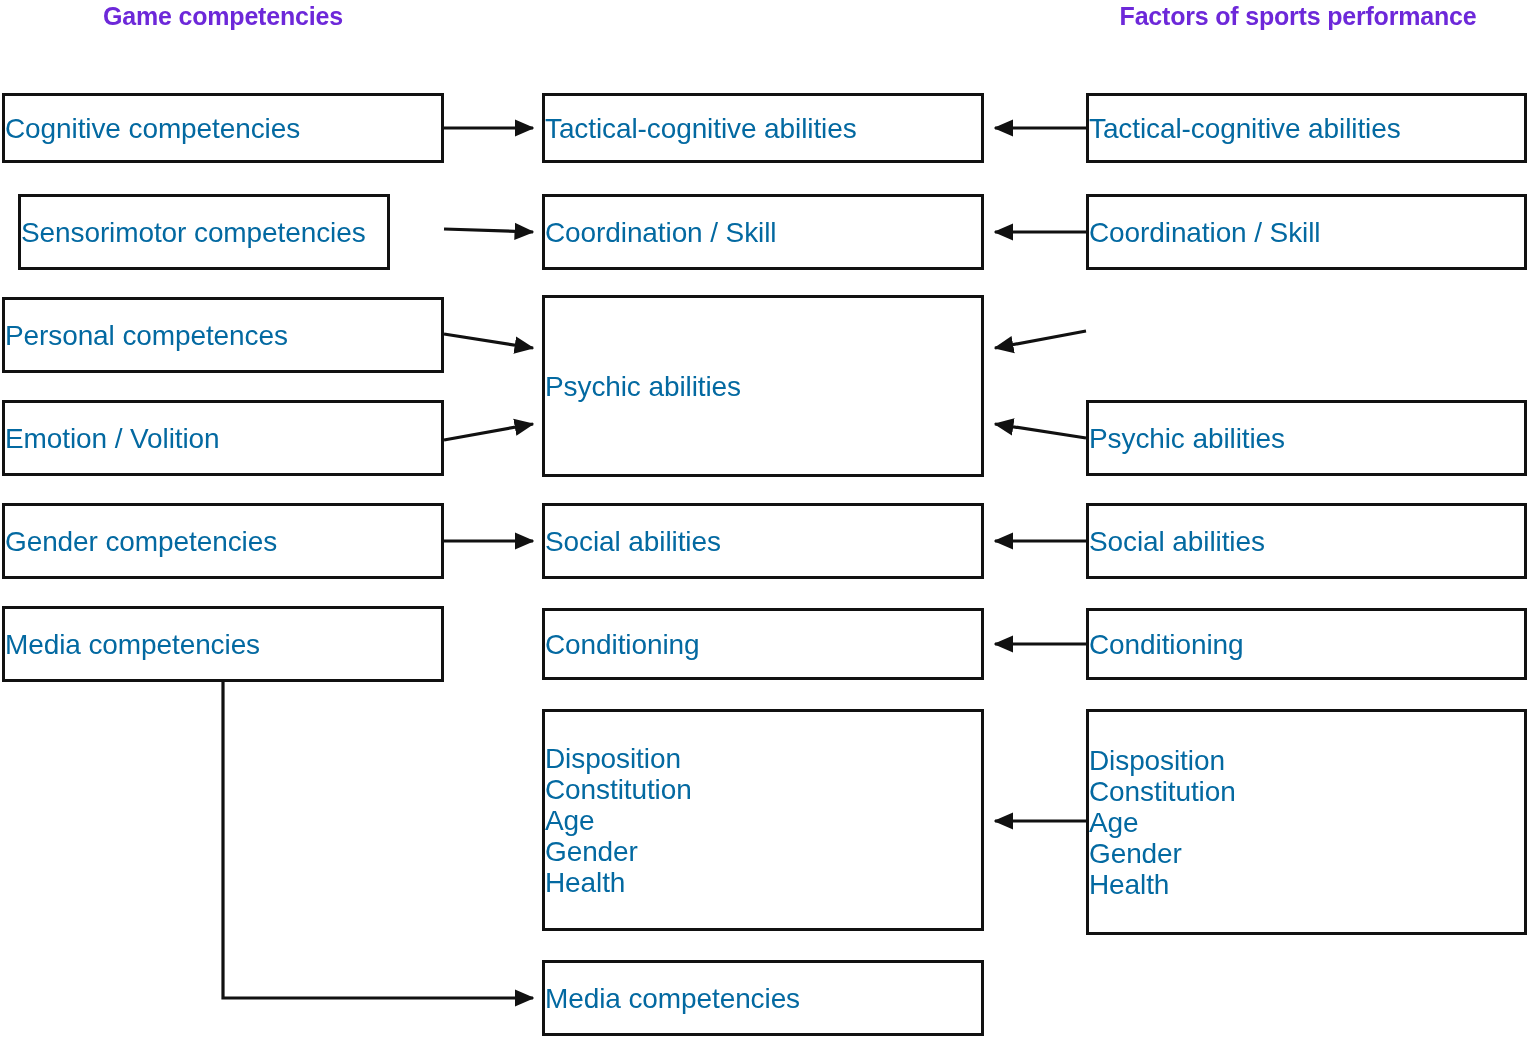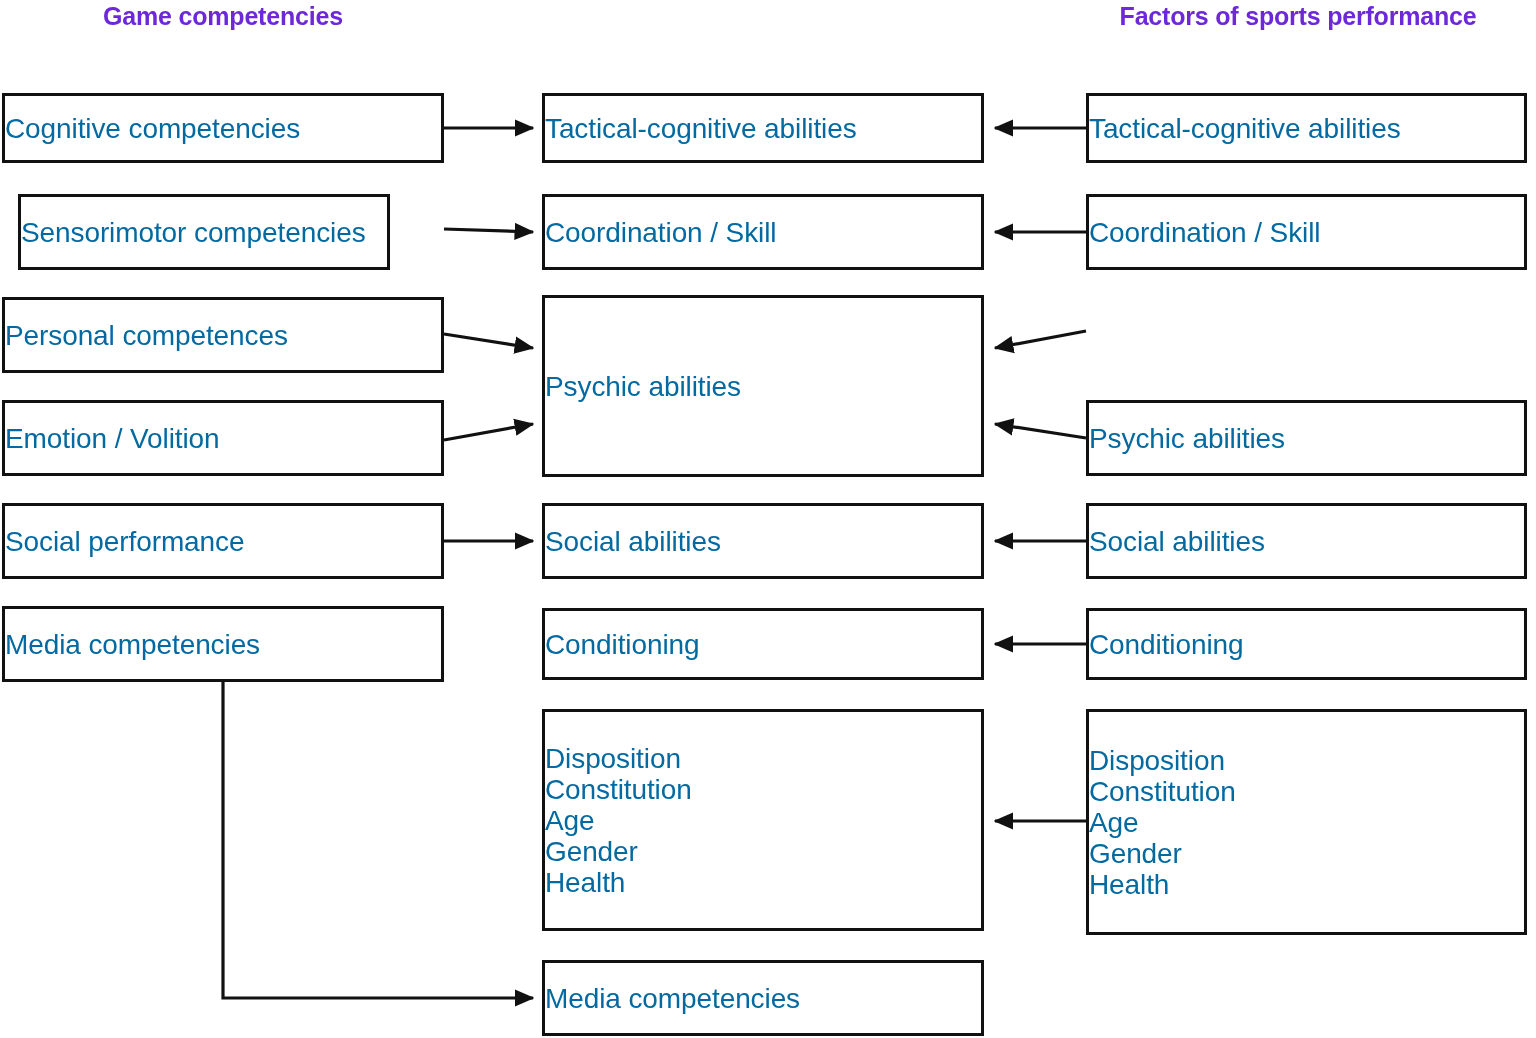--- a/index.html
+++ b/index.html
@@ -70,21 +70,21 @@
   <div class="node" style="left:2px; top:194px; width:372px; height:76px;margin-left:16px;">
     <span class="node-label">Sensorimotor competencies</span>
   </div>
   <div class="node" style="left:2px; top:297px; width:442px; height:76px;">
     <span class="node-label">Personal competences</span>
   </div>
   <div class="node" style="left:2px; top:400px; width:442px; height:76px;">
     <span class="node-label">Emotion / Volition</span>
   </div>
   <div class="node" style="left:2px; top:503px; width:442px; height:76px;">
-    <span class="node-label">Social performance</span>
+    <span class="node-label">Gender competencies</span>
   </div>
   <div class="node" style="left:2px; top:606px; width:442px; height:76px;">
     <span class="node-label">Media competencies</span>
   </div>
 
   <div class="node" style="left:542px; top:93px; width:442px; height:70px;">
     <span class="node-label">Tactical-cognitive abilities</span>
   </div>
   <div class="node" style="left:542px; top:194px; width:442px; height:76px;">
     <span class="node-label">Coordination / Skill</span>

